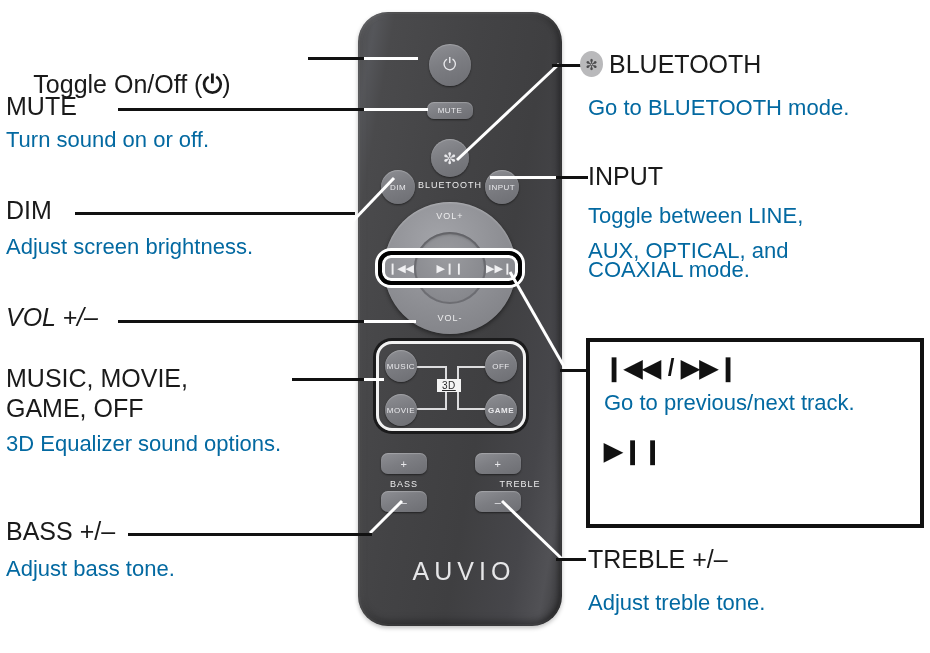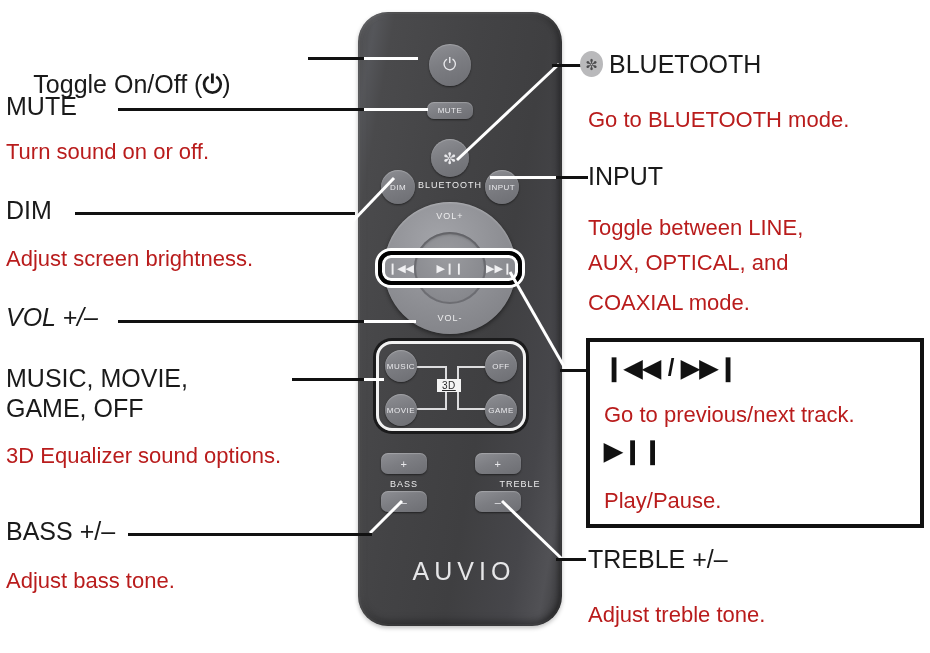--- a/index.html
+++ b/index.html
@@ -15,25 +15,24 @@
   .lbl {
     position: absolute;
     color: #1a1a1a;
     font-size: 25px;
     line-height: 29px;
     letter-spacing: 0px;
     white-space: pre;
   }
   .desc {
     position: absolute;
-    color: #b91c1c;
+    color: #0369a1;
     font-size: 22px;
     line-height: 26px;
     white-space: pre;
-    margin-top: 12px;
   }
 
   .pwr-glyph { font-weight: bold; font-size:25px; }
 
   
   .lead {
     position: absolute;
     background: #111;
     height: 3px;
   }
@@ -211,21 +210,21 @@
 
       <div class="rbtn round" style="left:6px; top:6px; width:32px; height:32px;">
         <span>MUSIC</span>
       </div>
       <div class="rbtn round" style="left:106px; top:6px; width:32px; height:32px;">
         <span>OFF</span>
       </div>
       <div class="rbtn round" style="left:6px; top:50px; width:32px; height:32px;">
         <span>MOVIE</span>
       </div>
-      <div class="rbtn round" style="left:106px; top:50px; width:32px; height:32px;">
+      <div class="rbtn round" style="left:106px; top:50px; width:32px; height:32px;font-weight:bold;">
         <span>GAME</span>
       </div>
       <div id="eq-3d" style="left:58px; top:35px;text-decoration:underline;">3D</div>
     </div>
 
     <div class="rbtn pill" style="left:23px; top:441px; width:46px; height:21px; font-size:11px;">
       <span>+</span>
     </div>
     <div class="wtxt" style="left:18px; top:467px; width:56px;">BASS</div>
     <div class="rbtn pill" style="left:23px; top:479px; width:46px; height:21px; font-size:11px;">
@@ -304,25 +303,24 @@
 
   <div id="bt-badge" style="left:580px; top:51px;">
     <span style="color:#4b4b4d; font-size:15px; line-height:1;">✼</span>
   </div>
   <div class="lbl" style="left:609px; top:50px;">BLUETOOTH</div>
   <div class="desc" style="left:588px; top:95px;">Go to BLUETOOTH mode.</div>
 
   <div class="lbl" style="left:588px; top:162px;">INPUT</div>
   <div class="desc" style="left:588px; top:203px;">Toggle between LINE,</div>
   <div class="desc" style="left:588px; top:238px;">AUX, OPTICAL, and</div>
-  <div class="desc" style="left:588px; top:278px;text-align:right;">COAXIAL mode.</div>
+  <div class="desc" style="left:588px; top:257px;text-align:right;">COAXIAL mode.</div>
 
   <div id="callout" style="left:586px; top:338px; width:338px; height:190px;">
     <div class="co-glyph" style="left:14px; top:12px;">❙◀◀ / ▶▶❙</div>
     <div class="desc" style="left:14px; top:48px;">Go to previous/next track.</div>
     <div class="co-glyph" style="left:14px; top:95px;">▶❙❙</div>
-    <div class="desc" style="left:14px; top:134px;">Play/Pause.</div>
   </div>
 
   <div class="lbl" style="left:588px; top:545px;">TREBLE +/–</div>
   <div class="desc" style="left:588px; top:590px;">Adjust treble tone.</div>
 
 </div>
 
 </body></html>

